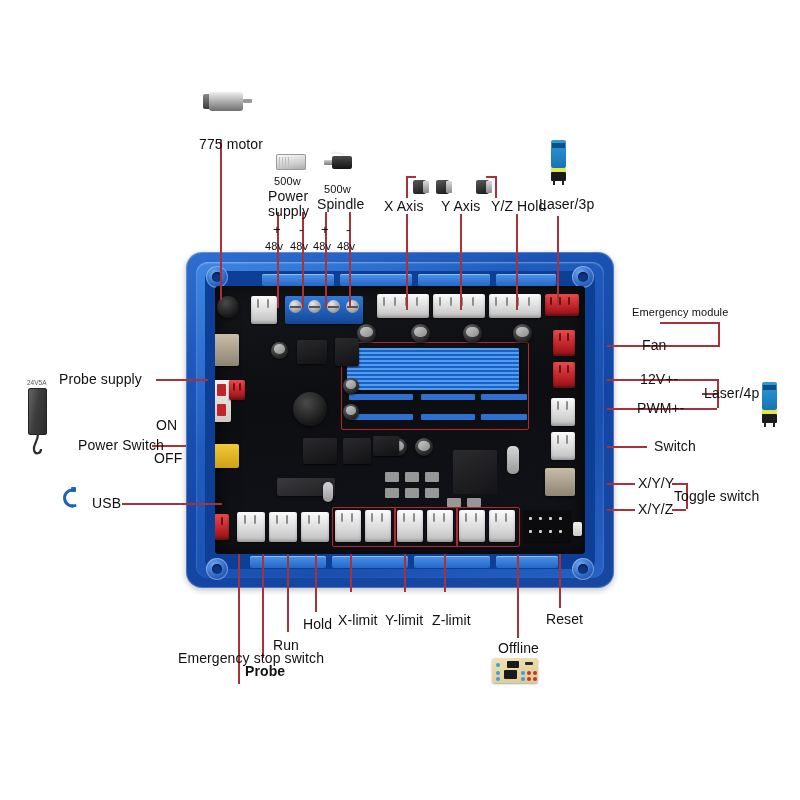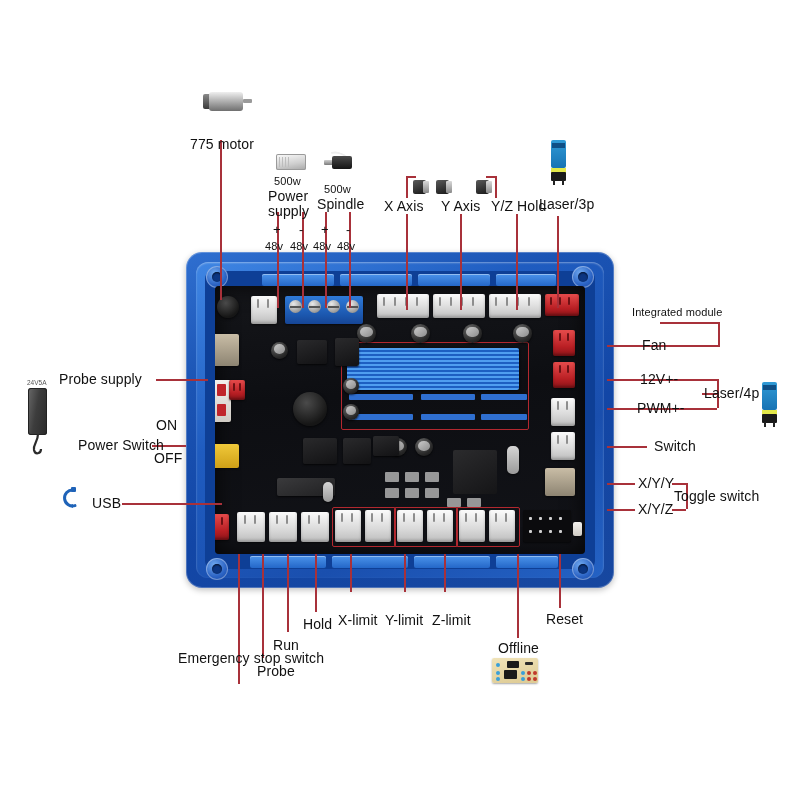--- a/index.html
+++ b/index.html
@@ -428,21 +428,21 @@
   <div class="ln v" style="left:238px;top:554px;height:130px;"></div>
   <div class="ln v" style="left:262px;top:554px;height:104px;"></div>
   <div class="ln v" style="left:287px;top:554px;height:78px;"></div>
   <div class="ln v" style="left:315px;top:554px;height:58px;"></div>
   <div class="ln v" style="left:350px;top:554px;height:38px;"></div>
   <div class="ln v" style="left:404px;top:554px;height:38px;"></div>
   <div class="ln v" style="left:444px;top:554px;height:38px;"></div>
   <div class="ln v" style="left:517px;top:554px;height:84px;"></div>
   <div class="ln v" style="left:559px;top:554px;height:54px;"></div>
 
-  <div class="lbl big" style="left:190px;top:136px;">775 motor</div>
+  <div class="lbl big" style="left:199px;top:136px;">775 motor</div>
 
   <div class="lbl sm" style="left:274px;top:175px;">500w</div>
   <div class="lbl big" style="left:268px;top:188px;">Power</div>
   <div class="lbl big" style="left:268px;top:203px;">supply</div>
   <div class="lbl sm" style="left:324px;top:183px;">500w</div>
   <div class="lbl big" style="left:317px;top:196px;">Spindle</div>
 
   <div class="lbl" style="left:273px;top:222px;">+</div>
   <div class="lbl" style="left:299px;top:222px;">-</div>
   <div class="lbl" style="left:321px;top:222px;">+</div>
@@ -451,38 +451,38 @@
   <div class="lbl sm" style="left:265px;top:240px;">48v</div>
   <div class="lbl sm" style="left:290px;top:240px;">48v</div>
   <div class="lbl sm" style="left:313px;top:240px;">48v</div>
   <div class="lbl sm" style="left:337px;top:240px;">48v</div>
 
   <div class="lbl big" style="left:384px;top:198px;">X Axis</div>
   <div class="lbl big" style="left:441px;top:198px;">Y Axis</div>
   <div class="lbl big" style="left:491px;top:198px;">Y/Z Hold</div>
   <div class="lbl big" style="left:539px;top:196px;">Laser/3p</div>
 
-  <div class="lbl sm" style="left:632px;top:306px;">Integrated module</div>
+  <div class="lbl sm" style="left:632px;top:306px;">Emergency module</div>
   <div class="lbl big" style="left:642px;top:337px;">Fan</div>
   <div class="lbl big" style="left:640px;top:371px;">12V+-</div>
   <div class="lbl big" style="left:637px;top:400px;">PWM+-</div>
   <div class="lbl big" style="left:704px;top:385px;">Laser/4p</div>
   <div class="lbl big" style="left:654px;top:438px;">Switch</div>
   <div class="lbl big" style="left:638px;top:475px;">X/Y/Y</div>
   <div class="lbl big" style="left:638px;top:501px;">X/Y/Z</div>
   <div class="lbl big" style="left:674px;top:488px;">Toggle switch</div>
 
   <div class="lbl big" style="left:59px;top:371px;">Probe supply</div>
   <div class="lbl big" style="left:156px;top:417px;">ON</div>
   <div class="lbl big" style="left:78px;top:437px;">Power Switch</div>
   <div class="lbl big" style="left:154px;top:450px;">OFF</div>
   <div class="lbl big" style="left:92px;top:495px;">USB</div>
 
   <div class="lbl big" style="left:178px;top:650px;">Emergency stop switch</div>
-  <div class="lbl big" style="left:257px;top:663px;">Probe</div>
+  <div class="lbl big" style="left:245px;top:663px;font-weight:bold;">Probe</div>
   <div class="lbl big" style="left:273px;top:637px;">Run</div>
   <div class="lbl big" style="left:303px;top:616px;">Hold</div>
   <div class="lbl big" style="left:338px;top:612px;">X-limit</div>
   <div class="lbl big" style="left:385px;top:612px;">Y-limit</div>
   <div class="lbl big" style="left:432px;top:612px;">Z-limit</div>
   <div class="lbl big" style="left:498px;top:640px;">Offline</div>
   <div class="lbl big" style="left:546px;top:611px;">Reset</div>
 
 </div>
 

